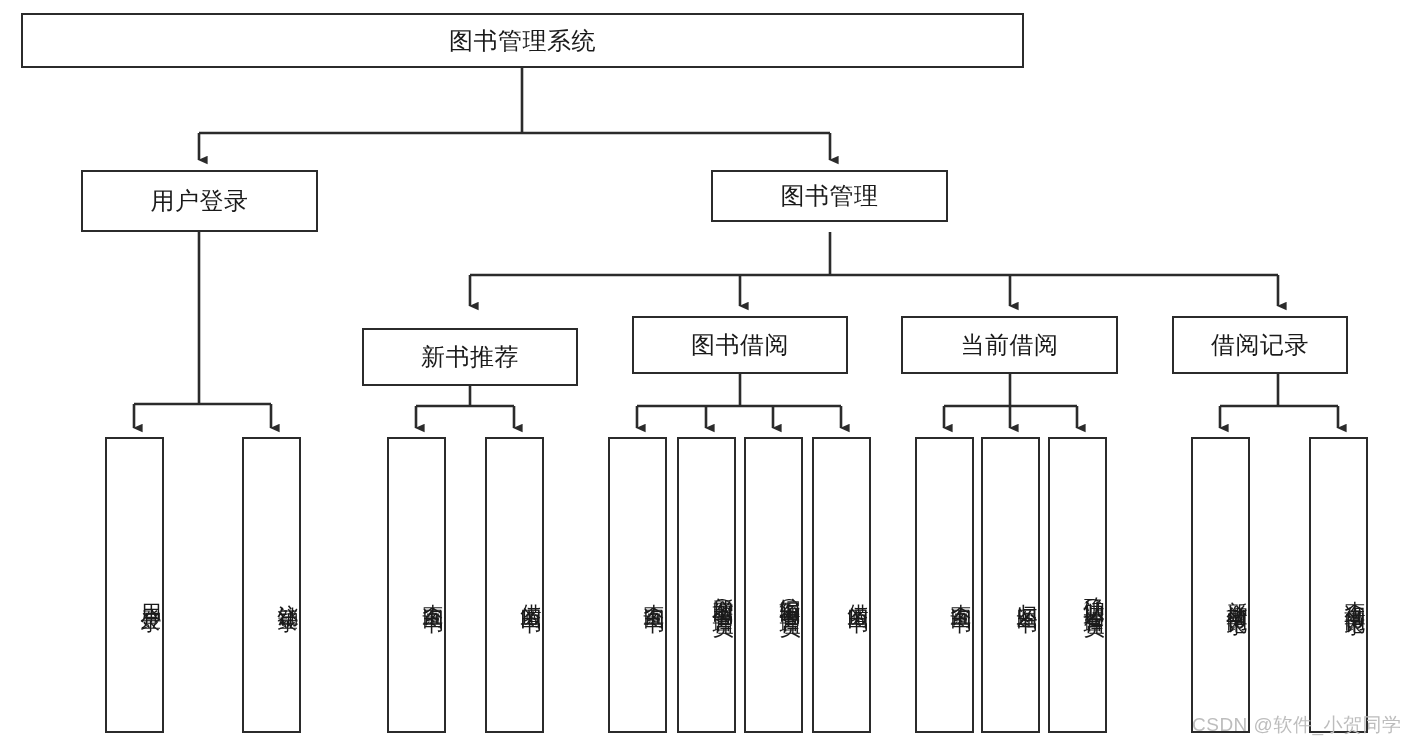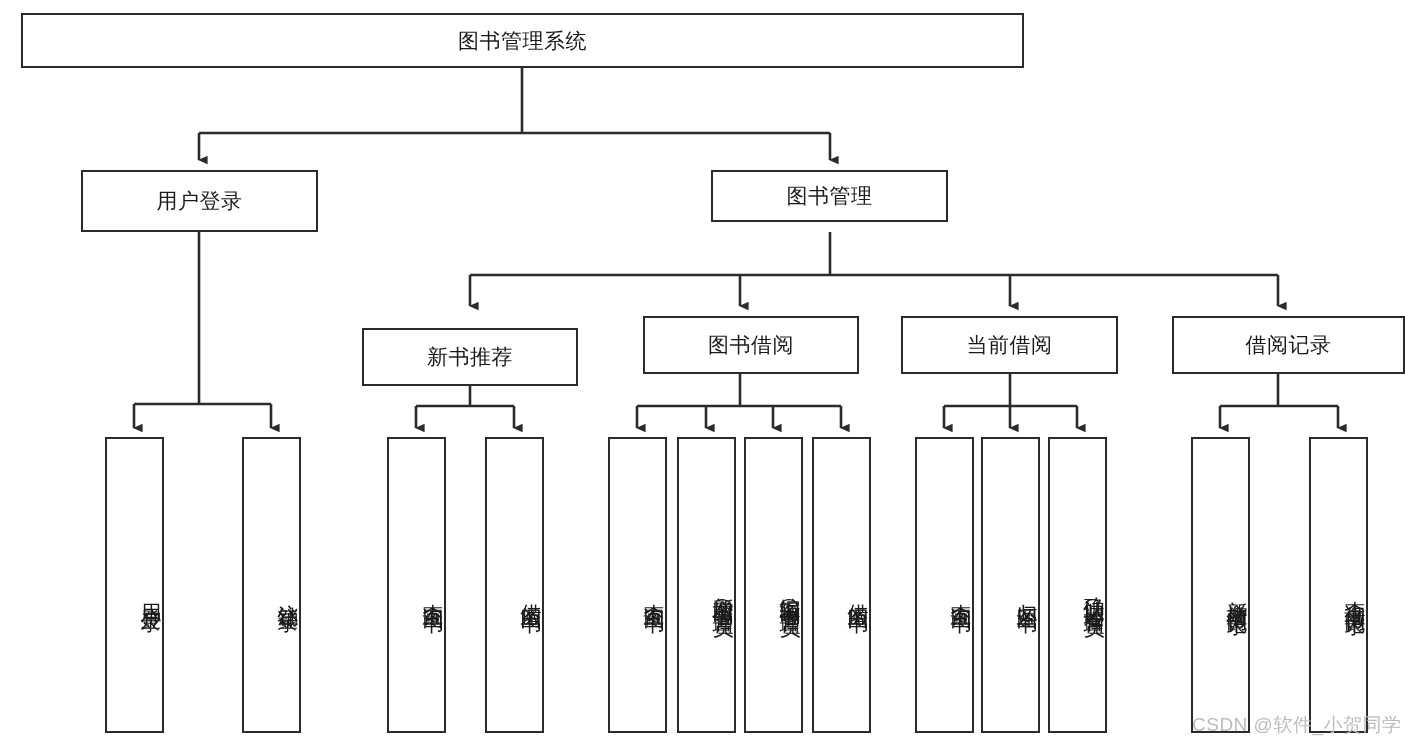--- a/index.html
+++ b/index.html
@@ -29,21 +29,21 @@
     position: absolute;
     box-sizing: border-box;
     border: 2px solid #2b2b2b;
     background: #ffffff;
     display: flex;
     align-items: center;
     justify-content: center;
     color: #1a1a1a;
   }
   .node.horiz {
-    font-size: 21px;
+    font-size: 24px;
     letter-spacing: 0.5px;
     text-align: center;
   }
   .node.vert {
     writing-mode: vertical-rl;
     text-orientation: upright;
     font-size: 21px;
     letter-spacing: 3px;
     align-items: flex-start;
     justify-content: center;
@@ -128,27 +128,27 @@
   <div class="node horiz" style="left:81px; top:170px; width:237px; height:62px;">
     <span>用户登录</span>
   </div>
   <div class="node horiz" style="left:711px; top:170px; width:237px; height:52px;">
     <span>图书管理</span>
   </div>
 
   <div class="node horiz" style="left:362px; top:328px; width:216px; height:58px;">
     <span>新书推荐</span>
   </div>
-  <div class="node horiz" style="left:632px; top:316px; width:216px; height:58px;margin-left:11px;">
+  <div class="node horiz" style="left:632px; top:316px; width:216px; height:58px;">
     <span>图书借阅</span>
   </div>
   <div class="node horiz" style="left:901px; top:316px; width:217px; height:58px;">
     <span>当前借阅</span>
   </div>
-  <div class="node horiz" style="left:1172px; top:316px; width:233px; height:58px;">
+  <div class="node horiz" style="left:1172px; top:316px; width:176px; height:58px;">
     <span>借阅记录</span>
   </div>
 
   <div class="node vert" style="left:105px; top:437px; width:59px; height:296px;">
     <span class="vtext">用户登录</span>
   </div>
   <div class="node vert" style="left:242px; top:437px; width:59px; height:296px;">
     <span class="vtext">注销登录</span>
   </div>
 

